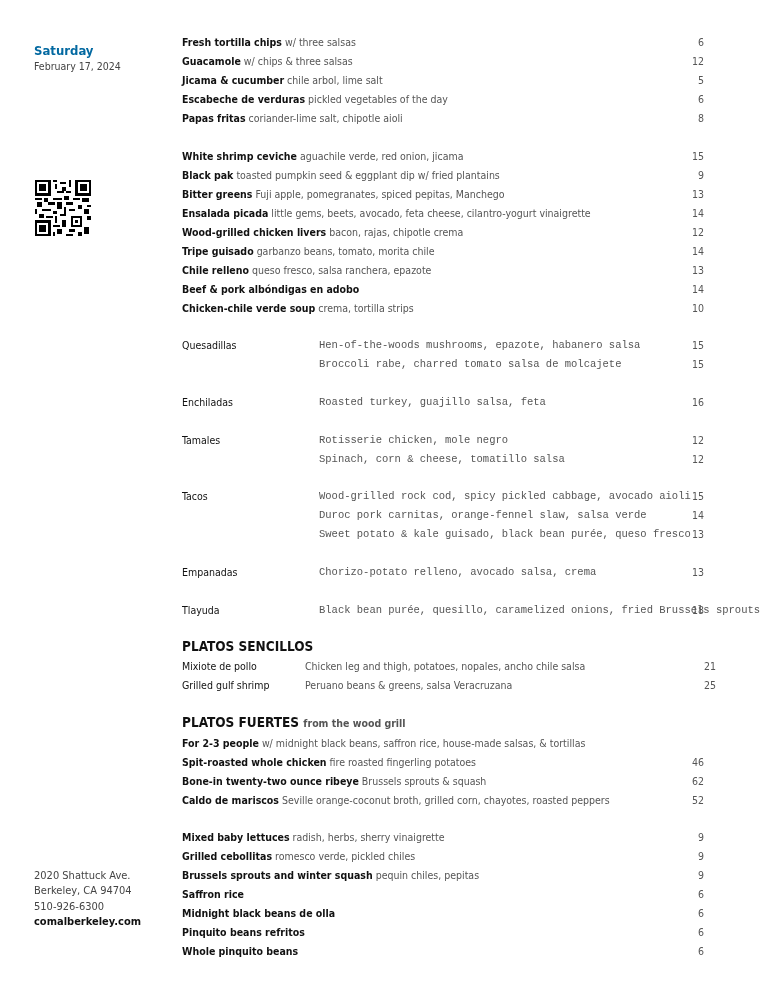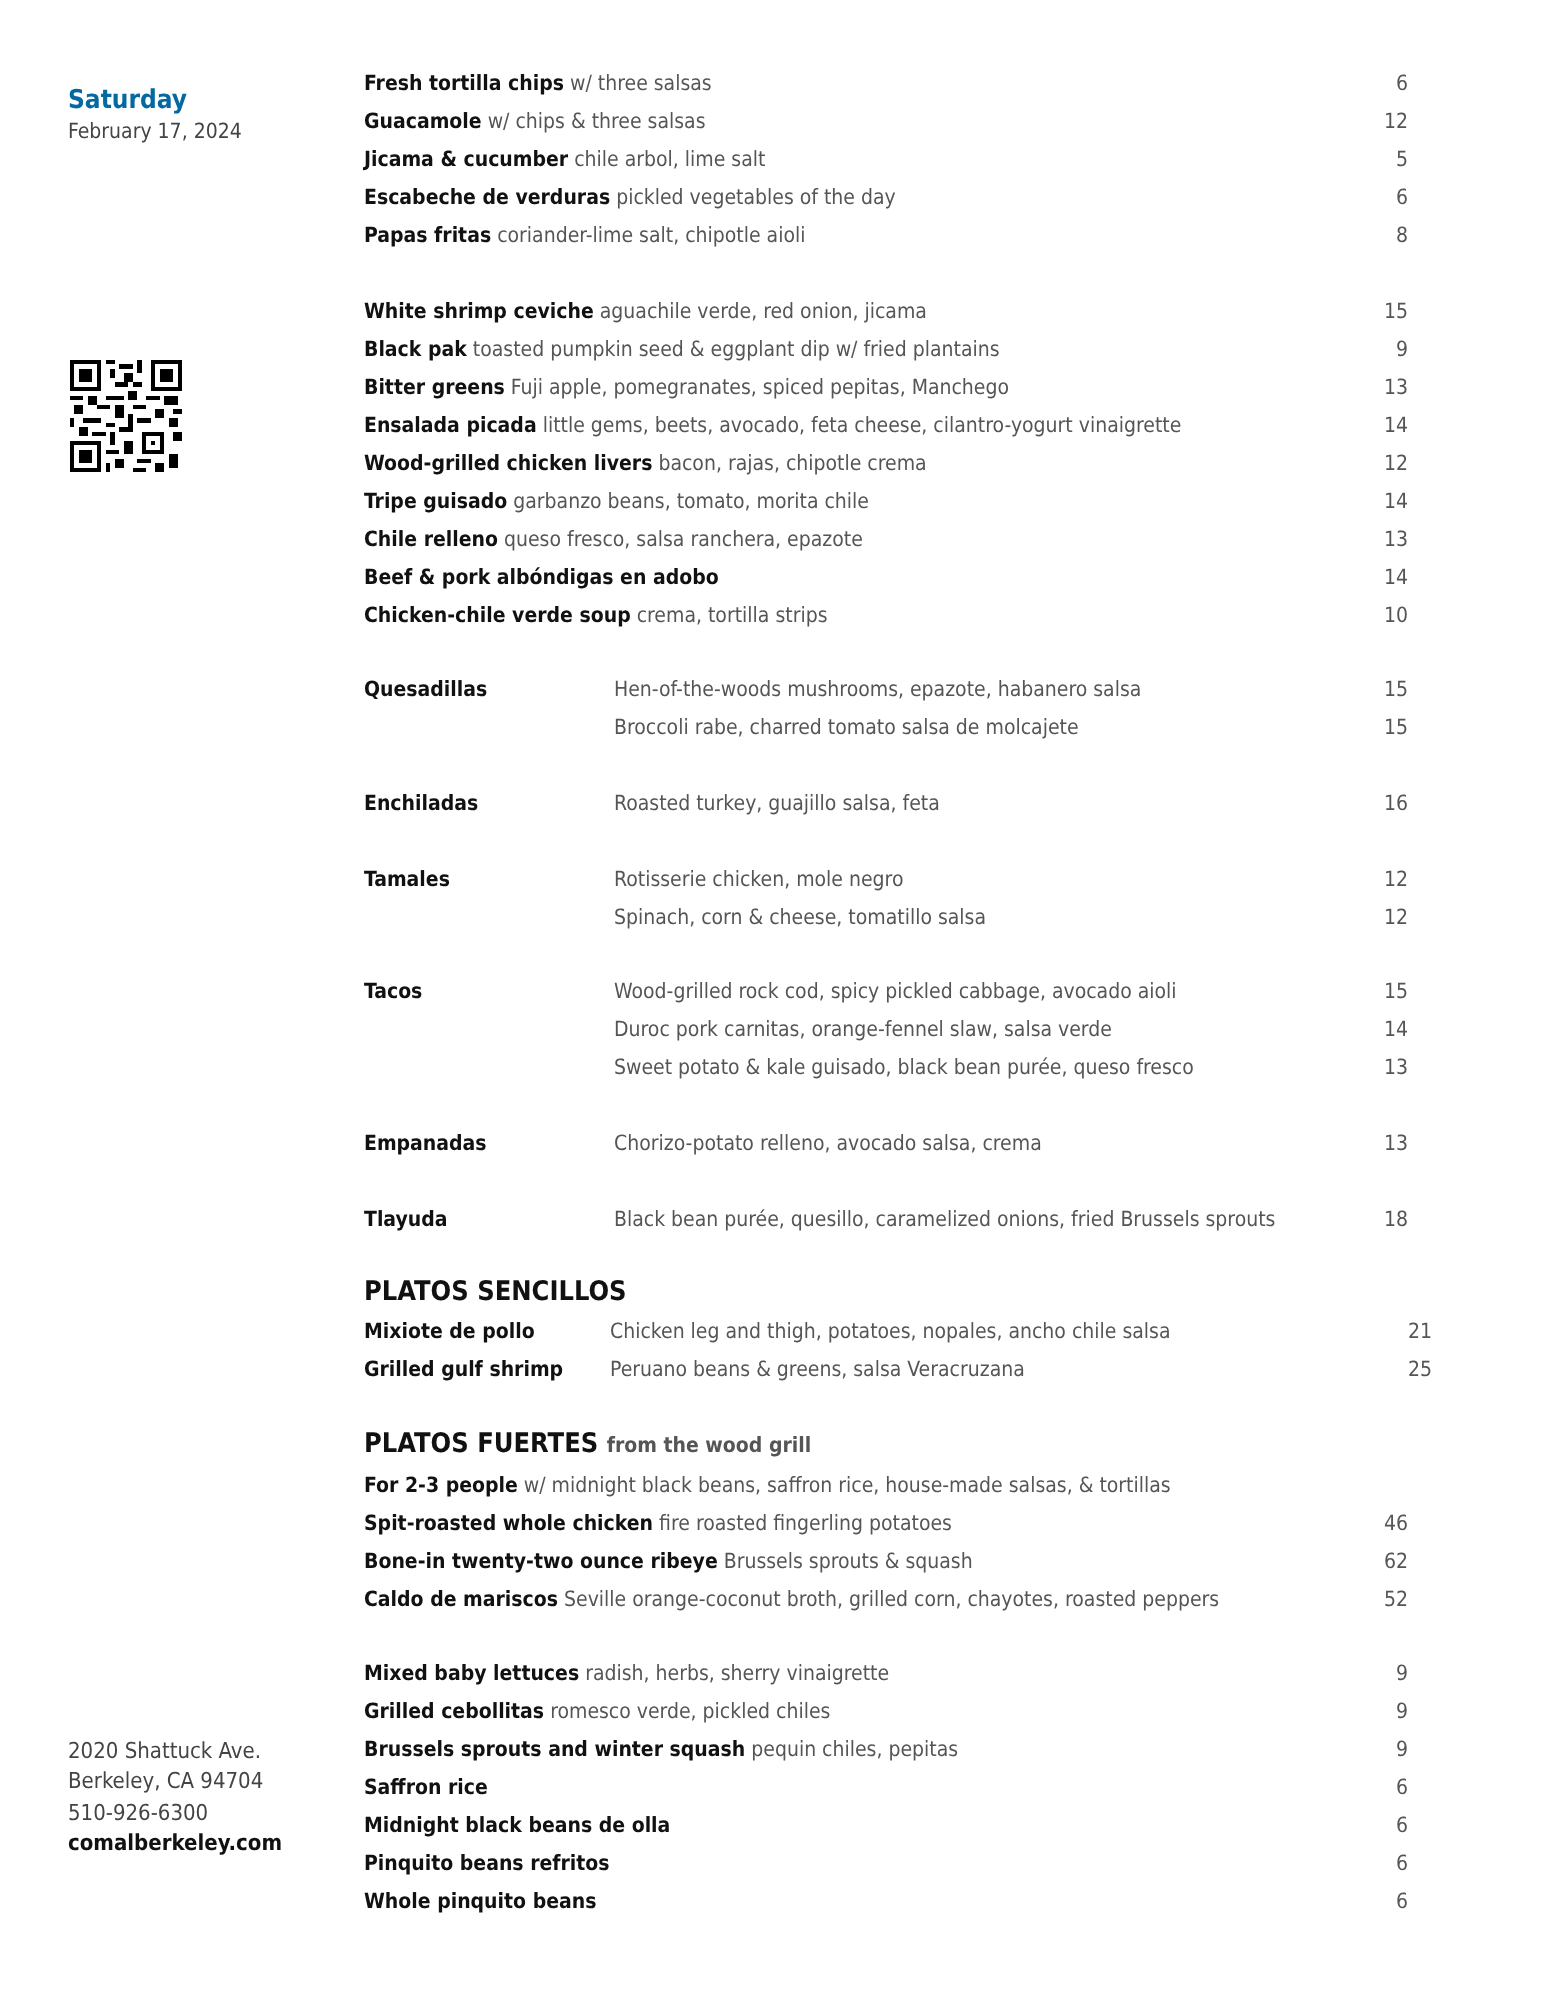--- a/index.html
+++ b/index.html
@@ -9,22 +9,22 @@
   .side .day { font-weight:bold; font-size:13px; color:#0369a1; line-height:17px; }
   .side .date { color:#444; }
   .side .note { margin-top:15px; }
   .qr { position:absolute; left:35px; top:180px; width:56px; height:56px; }
   .addr { position:absolute; left:34px; top:868px; font-size:11px; line-height:15.3px; color:#444; }
   .addr .web { font-weight:bold; color:#111; }
   .row { position:absolute; left:182px; width:522px; height:19px; font-size:10.5px; line-height:19px; white-space:nowrap; }
   .row .n { font-weight:bold; color:#111; }
   .row .d { color:#555; }
   .row .p { position:absolute; right:0; top:0; color:#555; }
-  .row .cat { position:absolute; left:0; font-weight:bold; color:#111; }
-  .row .dd { position:absolute; left:125px; color:#555; }
+  .row .cat { position:absolute; left:0; font-weight:normal; color:#111; }
+  .row .dd { position:absolute; left:137px; color:#555;font-family:Liberation Mono, monospace; }
   .row .dd2 { position:absolute; left:123px; color:#555; }
   .head { position:absolute; left:182px; font-size:13.5px; font-weight:bold; color:#111; white-space:nowrap; }
   .head .sub { font-size:10.5px; font-weight:bold; color:#555; }
 </style>
 </head>
 <body>
 
 <div class="side" style="top:42px;">
   <div class="day">Saturday</div>
   <div class="date">February 17, 2024</div>

